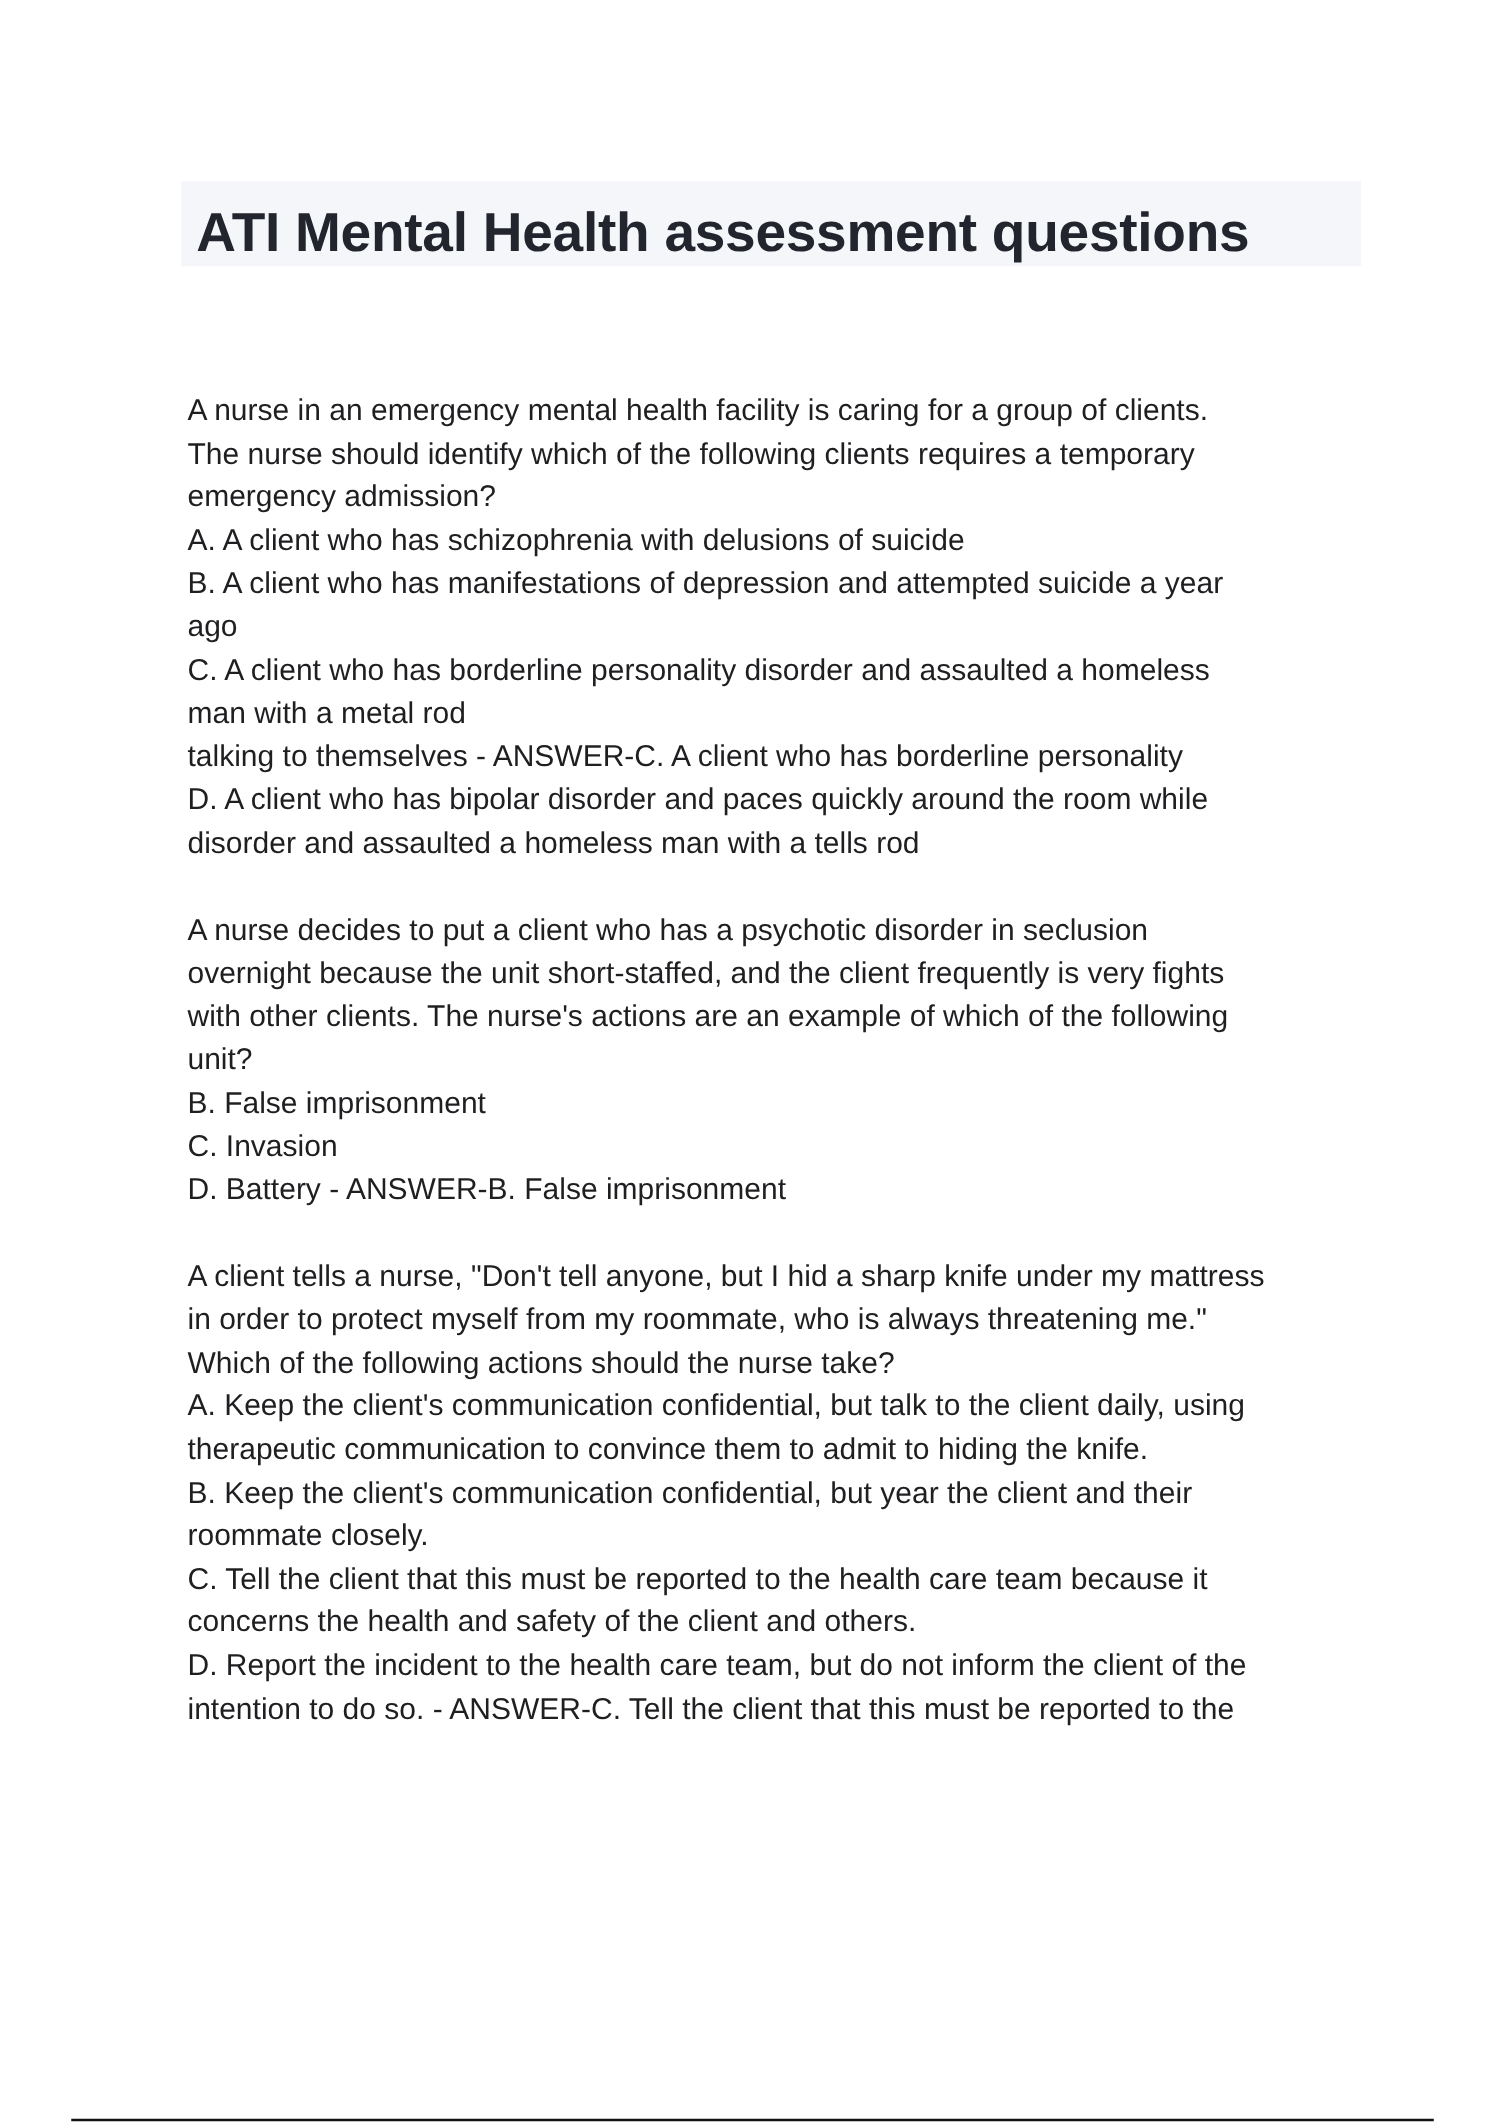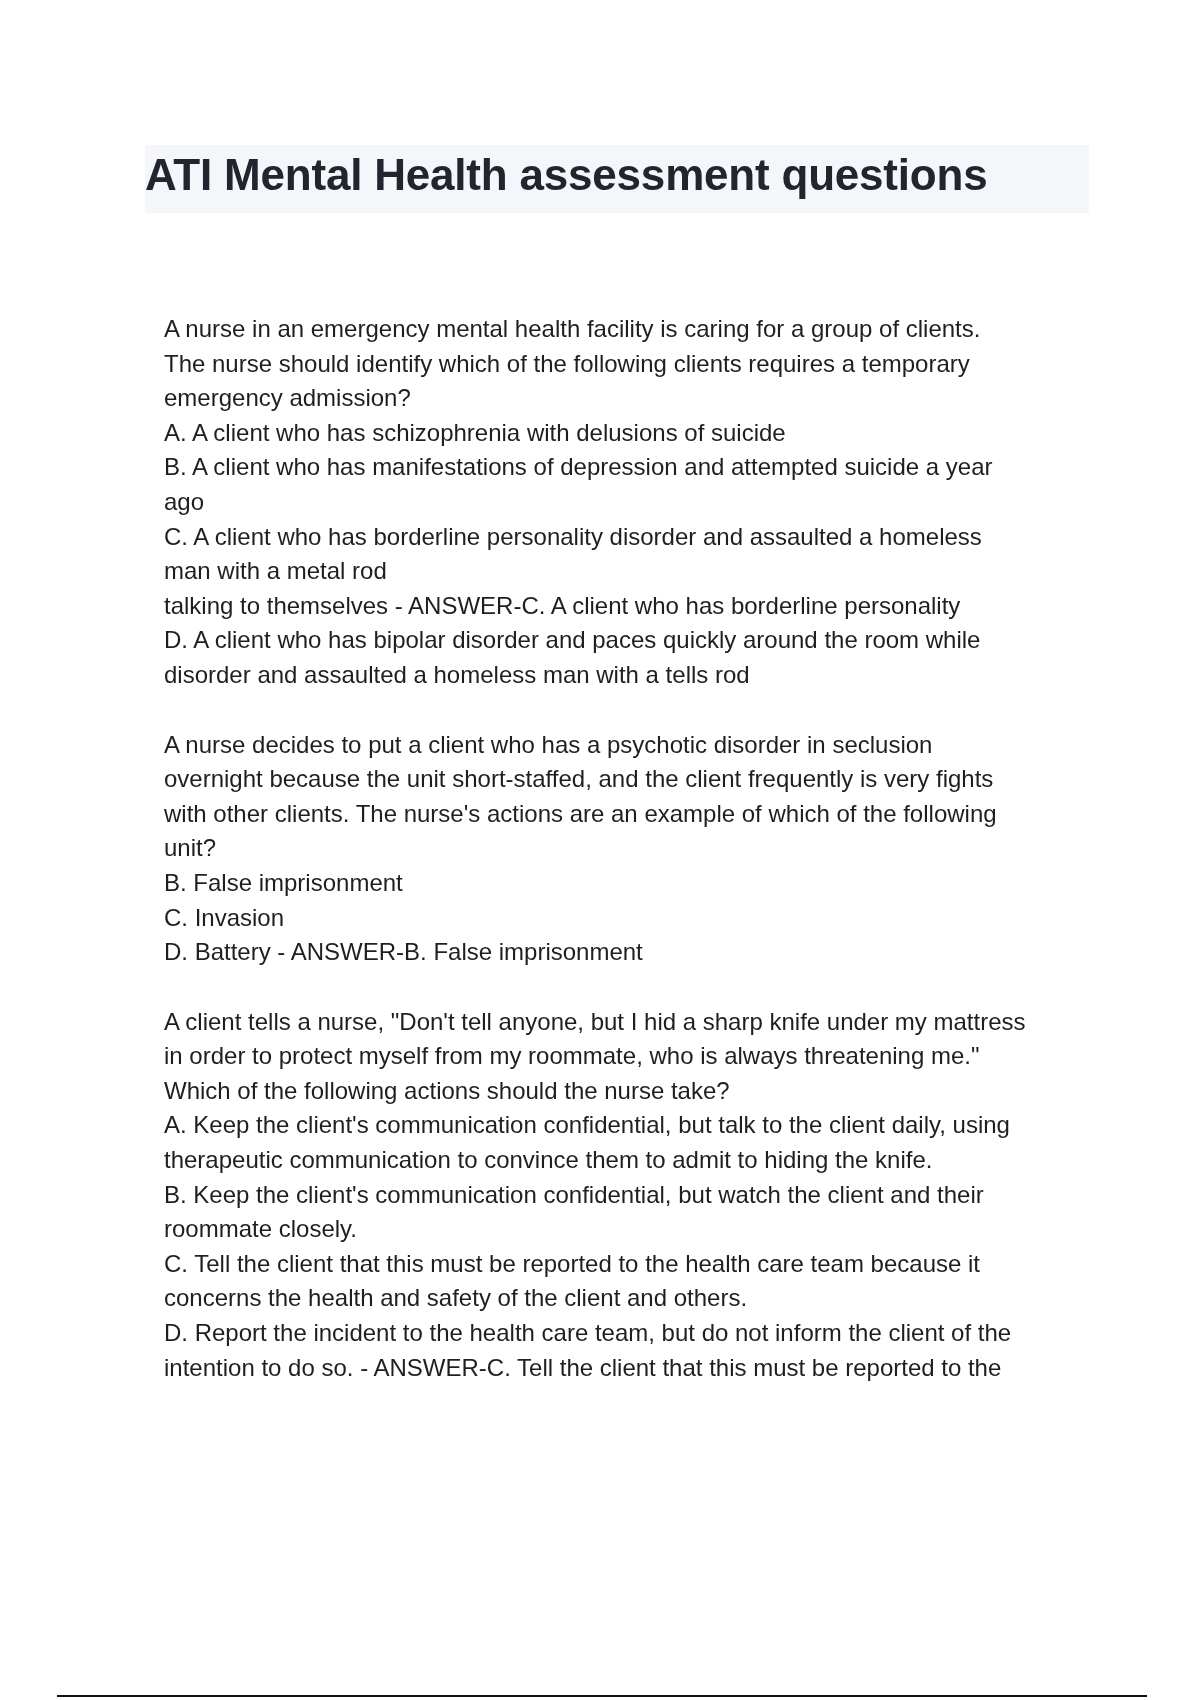--- a/index.html
+++ b/index.html
@@ -20,37 +20,37 @@
       left: 145px;
       top: 145px;
       width: 944px;
       height: 68px;
       background: #f5f6fa;
     }
     .title {
       position: absolute;
       left: 145px;
       top: 146px;
-      margin: 0;
+      margin: 12px;
       font-size: 44px;
       line-height: 58px;
       font-weight: bold;
       color: #23252e;
       white-space: nowrap;
       letter-spacing: -0.2px;
       text-align: center;
     }
     .content {
       position: absolute;
       left: 146px;
       top: 312px;
       width: 960px;
     }
     .question {
-      margin: 0 0 35px 18px;
+      margin: 0 0 35px 4px;
     }
     .line {
       display: block;
       font-size: 24px;
       line-height: 34.6px;
       color: #1f1f22;
       white-space: nowrap;
     }
     .footer-rule {
       position: absolute;
@@ -92,21 +92,21 @@
     <span class="line">C. Invasion</span>
     <span class="line">D. Battery - ANSWER-B. False imprisonment</span>
   </div>
 
   <div class="question">
     <span class="line">A client tells a nurse, "Don't tell anyone, but I hid a sharp knife under my mattress</span>
     <span class="line">in order to protect myself from my roommate, who is always threatening me."</span>
     <span class="line">Which of the following actions should the nurse take?</span>
     <span class="line">A. Keep the client's communication confidential, but talk to the client daily, using</span>
     <span class="line">therapeutic communication to convince them to admit to hiding the knife.</span>
-    <span class="line">B. Keep the client's communication confidential, but watch the client and their</span>
+    <span class="line">B. Keep the client's communication confidential, but year the client and their</span>
     <span class="line">roommate closely.</span>
     <span class="line">C. Tell the client that this must be reported to the health care team because it</span>
     <span class="line">concerns the health and safety of the client and others.</span>
     <span class="line">D. Report the incident to the health care team, but do not inform the client of the</span>
     <span class="line">intention to do so. - ANSWER-C. Tell the client that this must be reported to the</span>
   </div>
 
 </div>
 
 <div class="footer-rule"></div>

